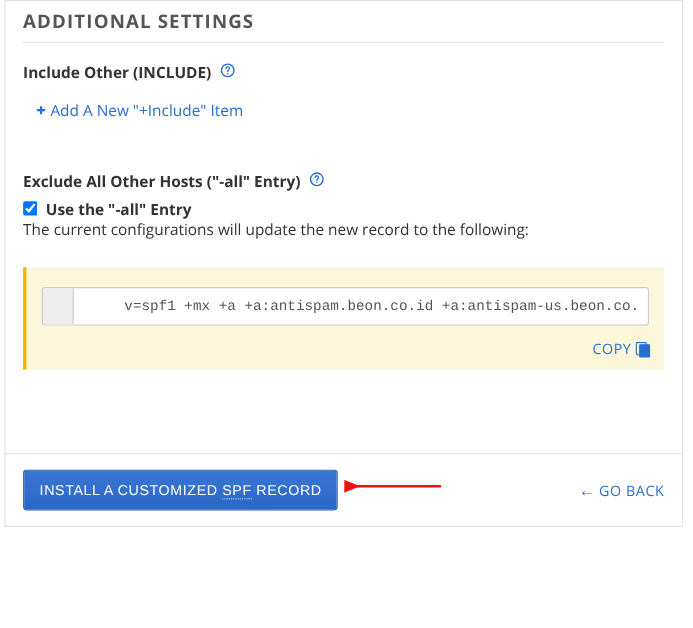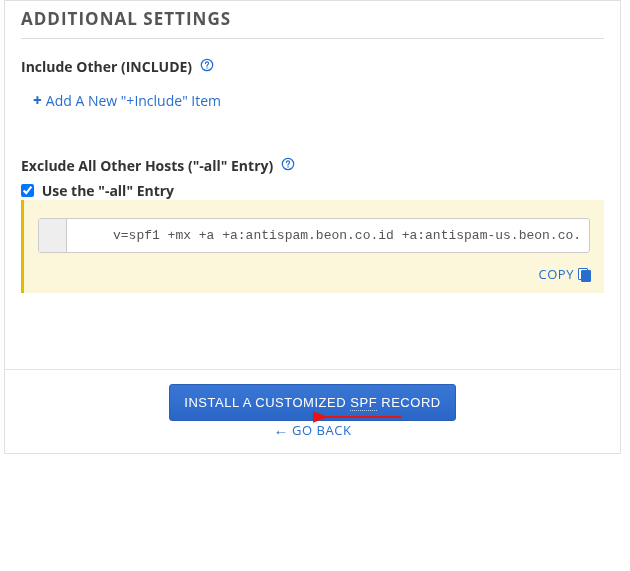--- a/index.html
+++ b/index.html
@@ -122,21 +122,20 @@
   .footer-sep {
     border-top: 1px solid #e3e3e3;
     margin: 76px -16px 0 -16px;
   }
   .footer-row {
     display: flex;
     justify-content: space-between;
     align-items: center;
     padding: 14px 16px 0 16px;
     margin: 0 -16px;
-    flex-direction: column;
   }
   .btn-primary {
     background: #2f6fcf;
     background: linear-gradient(#3a77d5, #2a66c6);
     border: 1px solid #2a5fb8;
     color: #fff;
     font-size: 13px;
     letter-spacing: 0.04em;
     font-weight: 400;
     padding: 10px 14px;
@@ -200,20 +199,21 @@
           </svg>
       </span>
     </div>
     <div class="check-row">
       <label>
         <input type="checkbox" checked="" style="">
         <span>Use the "-all" Entry</span>
       </label>
     </div>
 
+    <p class="preview-intro">The current configurations will update the new record to the following:</p>
 
     <div class="preview-box">
       <div class="record-wrap">
         <div class="record-nub"></div>
         <div class="record-text">v=spf1 +mx +a +a:antispam.beon.co.id +a:antispam-us.beon.co.</div>
       </div>
       <div class="copy-row">
         <a href="#" class="link">
           <span>COPY</span><span class="copy-icon"></span>
         </a>

